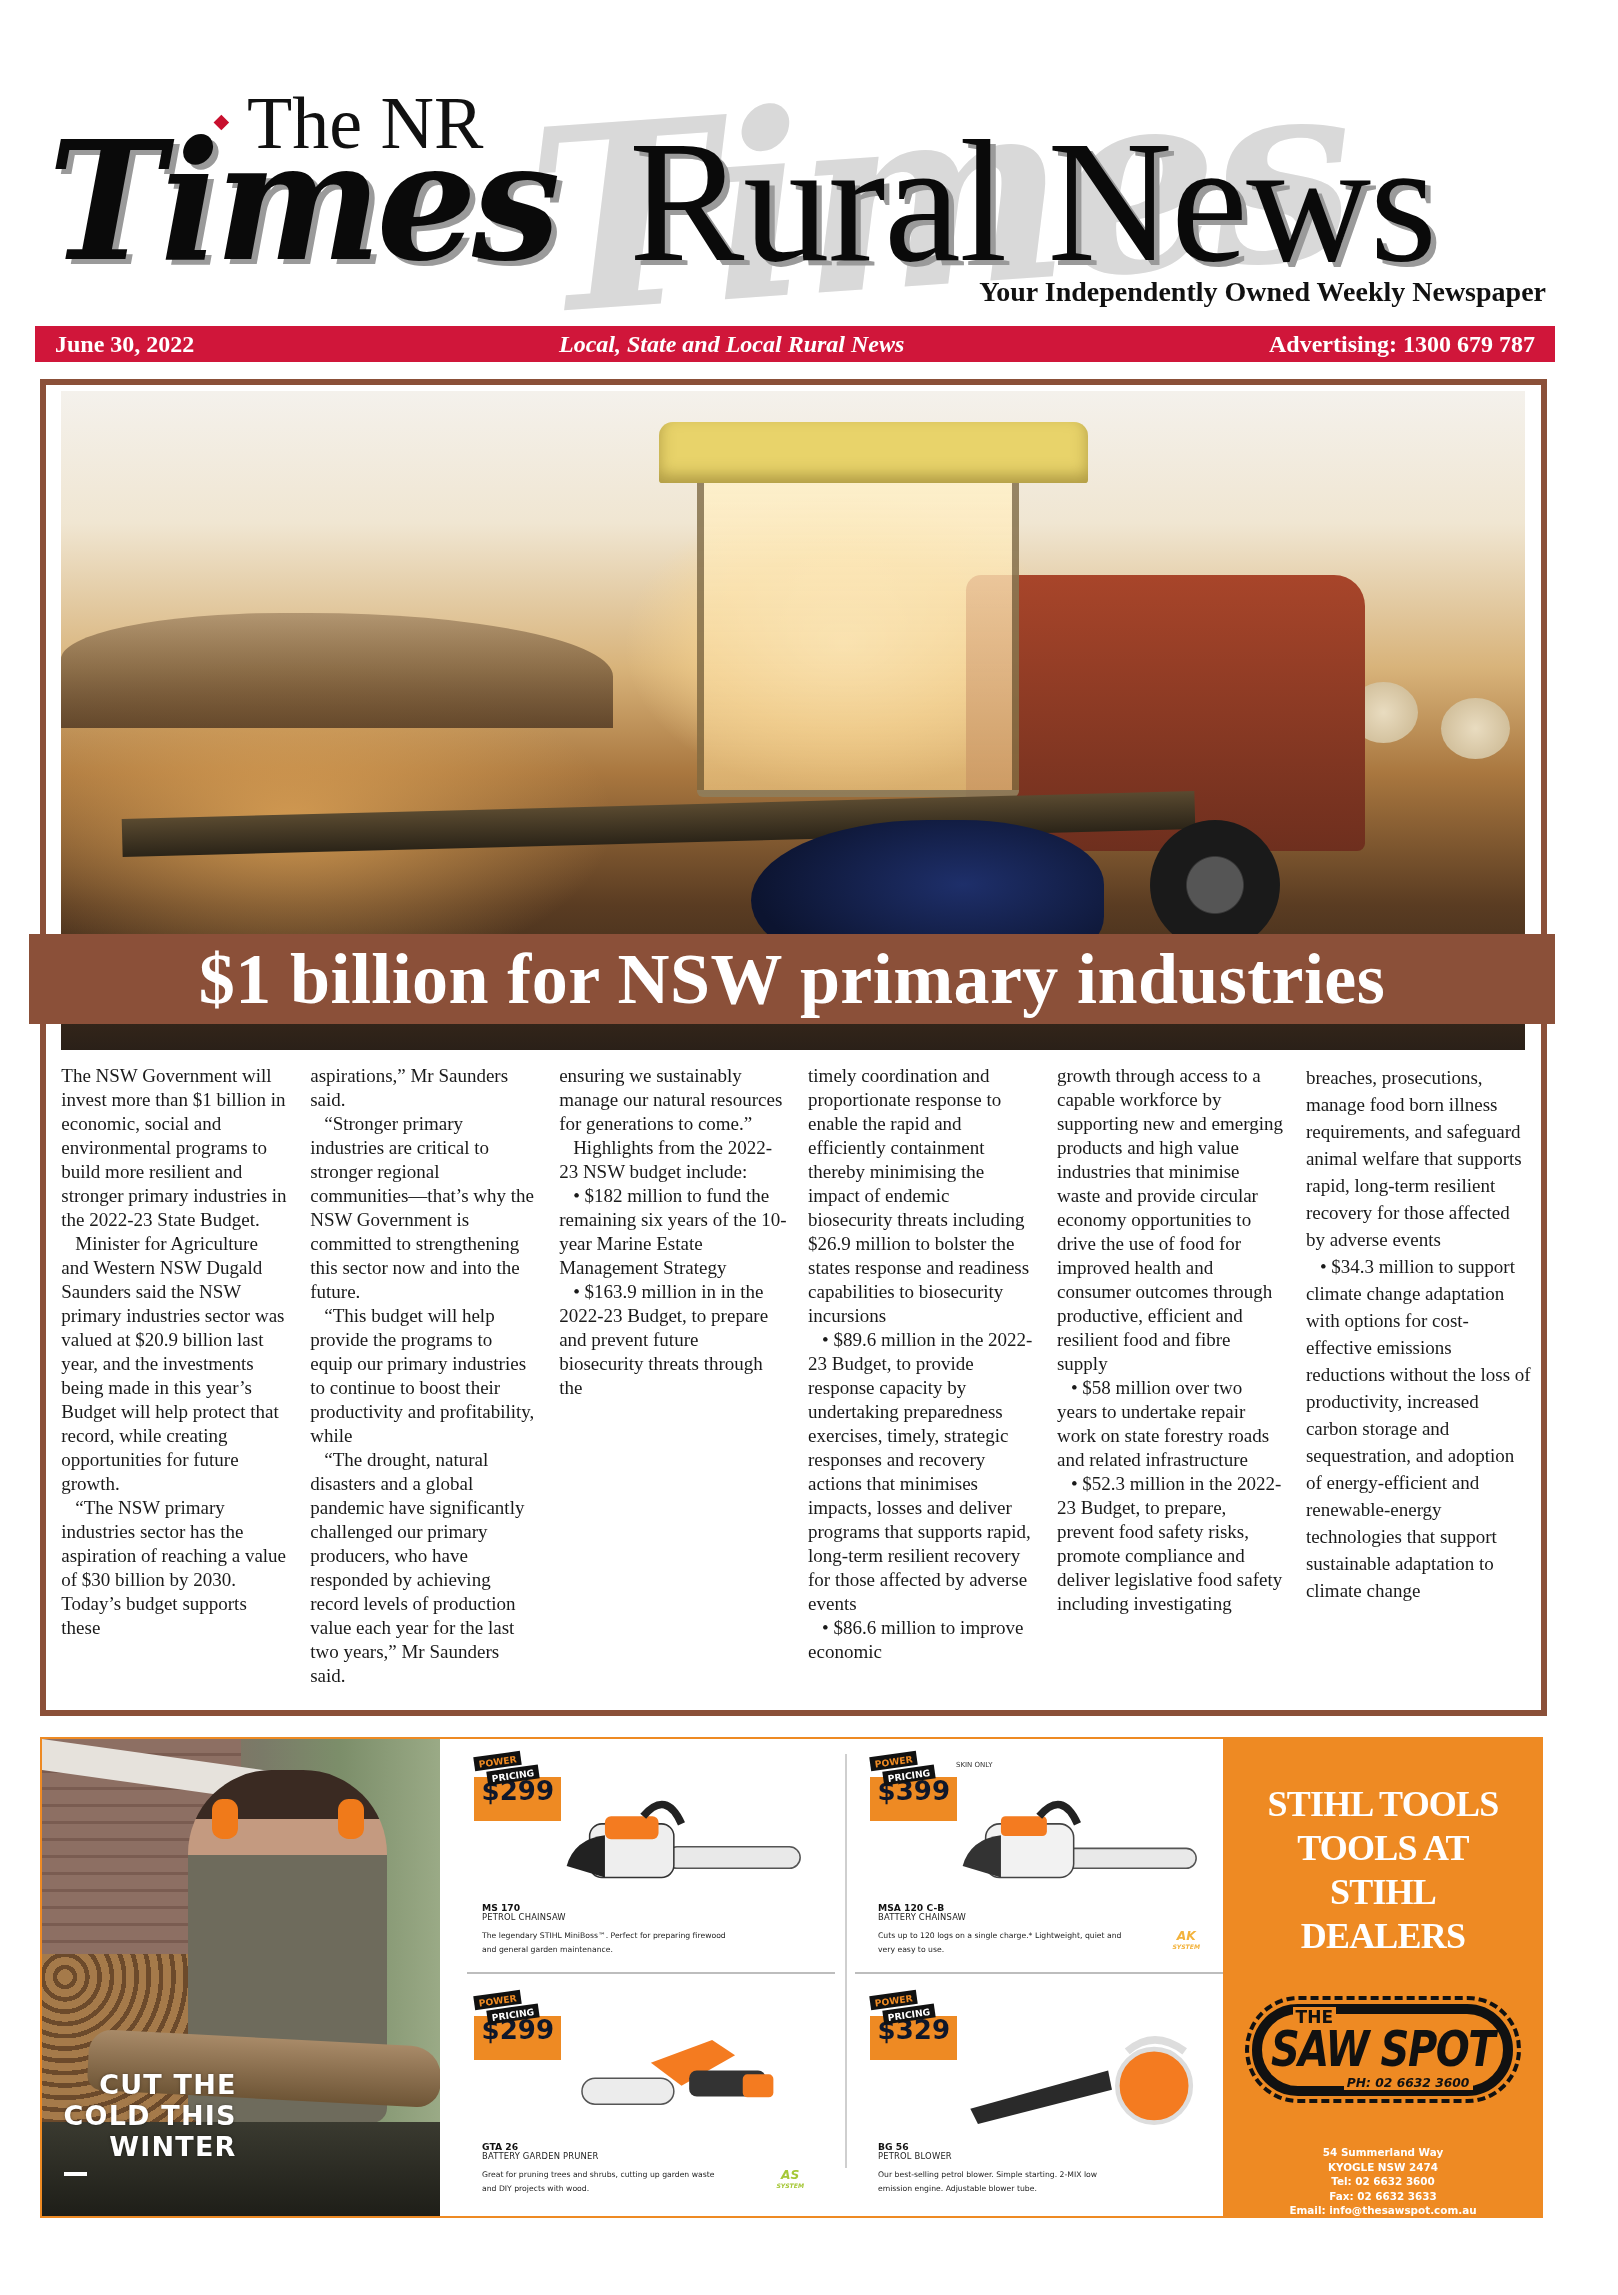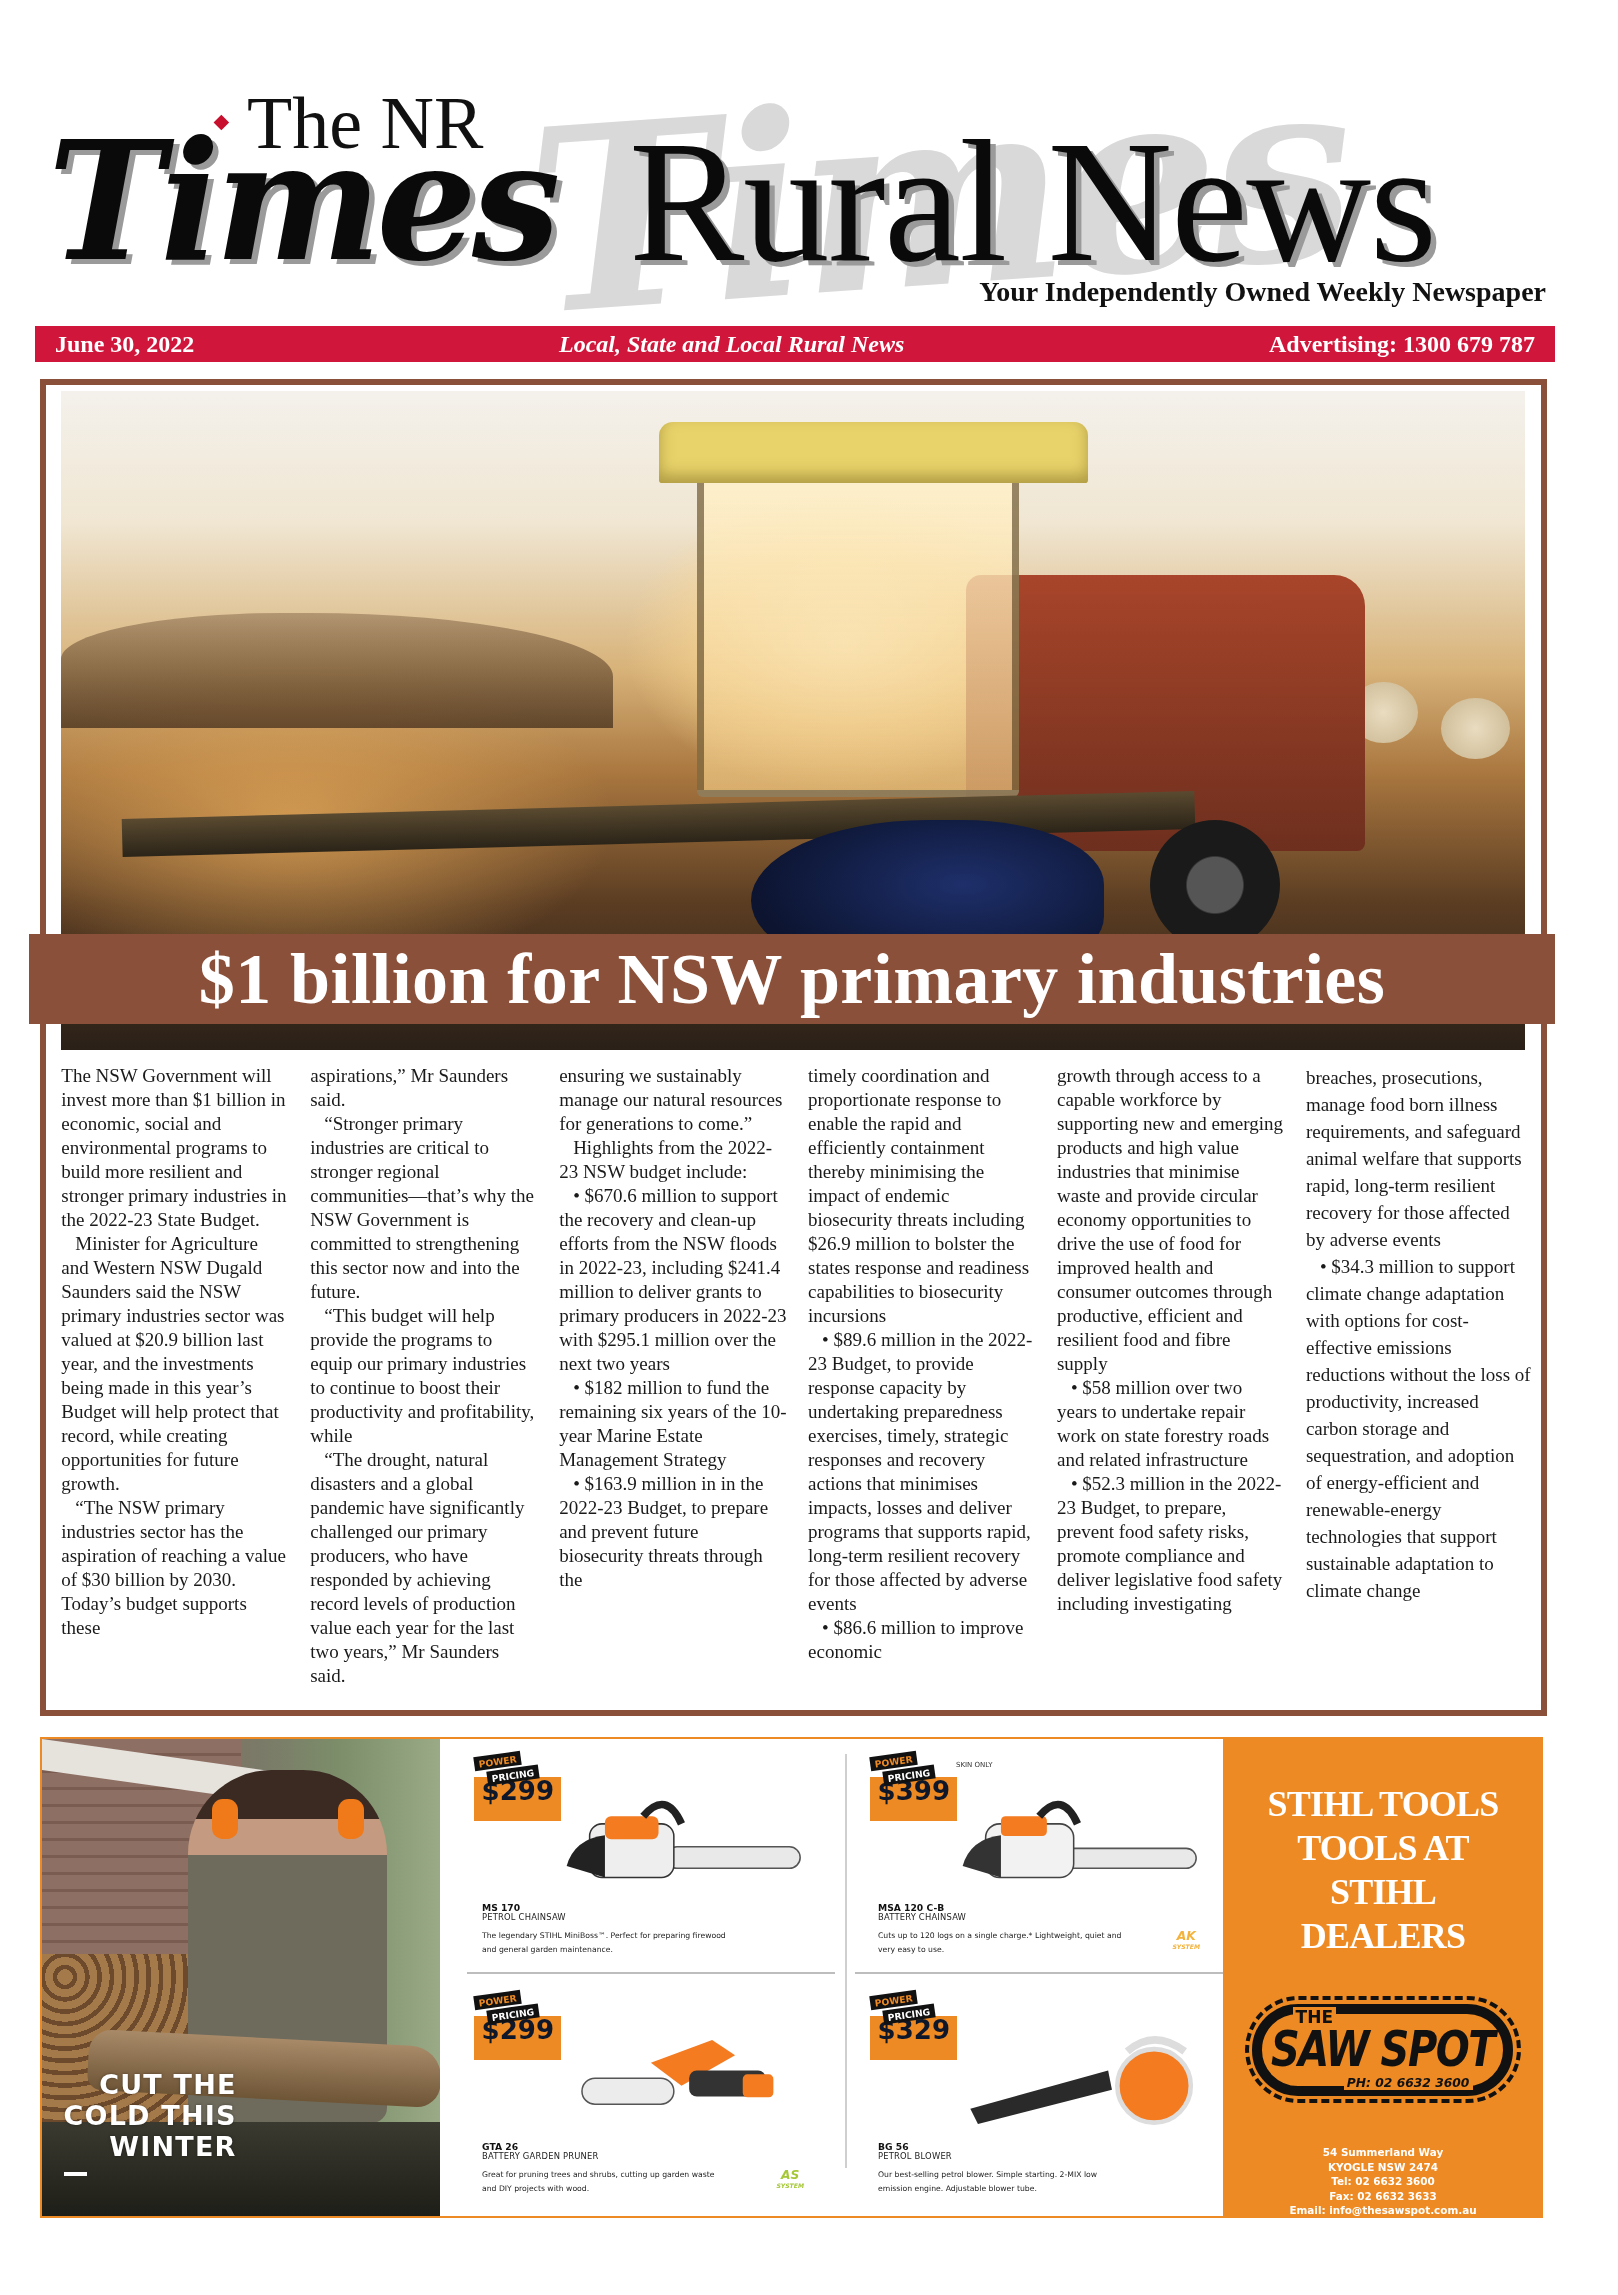--- a/index.html
+++ b/index.html
@@ -131,21 +131,20 @@
     </div>
     <div class="col">
       <p>aspirations,” Mr Saunders said.</p>
       <p class="indent">“Stronger primary industries are critical to stronger regional communities—that’s why the NSW Government is committed to strengthening this sector now and into the future.</p>
       <p class="indent">“This budget will help provide the programs to equip our primary industries to continue to boost their productivity and profitability, while</p>
       <p class="indent">“The drought, natural disasters and a global pandemic have significantly challenged our primary producers, who have responded by achieving record levels of production value each year for the last two years,” Mr Saunders said.</p>
     </div>
     <div class="col">
       <p>ensuring we sustainably manage our natural resources for generations to come.”</p>
       <p class="indent">Highlights from the 2022-23 NSW budget include:</p>
-      <p class="indent">• $670.6 million to support the recovery and clean-up efforts from the NSW floods in 2022-23, including $241.4 million to deliver grants to primary producers in 2022-23 with $295.1 million over the next two years</p>
       <p class="indent">• $182 million to fund the remaining six years of the 10-year Marine Estate Management Strategy</p>
       <p class="indent">• $163.9 million in in the 2022-23 Budget, to prepare and prevent future biosecurity threats through the</p>
     </div>
     <div class="col">
       <p>timely coordination and proportionate response to enable the rapid and efficiently containment thereby minimising the impact of endemic biosecurity threats including $26.9 million to bolster the states response and readiness capabilities to biosecurity incursions</p>
       <p class="indent">• $89.6 million in the 2022-23 Budget, to provide response capacity by undertaking preparedness exercises, timely, strategic responses and recovery actions that minimises impacts, losses and deliver programs that supports rapid, long-term resilient recovery for those affected by adverse events</p>
       <p class="indent">• $86.6 million to improve economic</p>
     </div>
     <div class="col">
       <p>growth through access to a capable workforce by supporting new and emerging products and high value industries that minimise waste and provide circular economy opportunities to drive the use of food for improved health and consumer outcomes through productive, efficient and resilient food and fibre supply</p>

